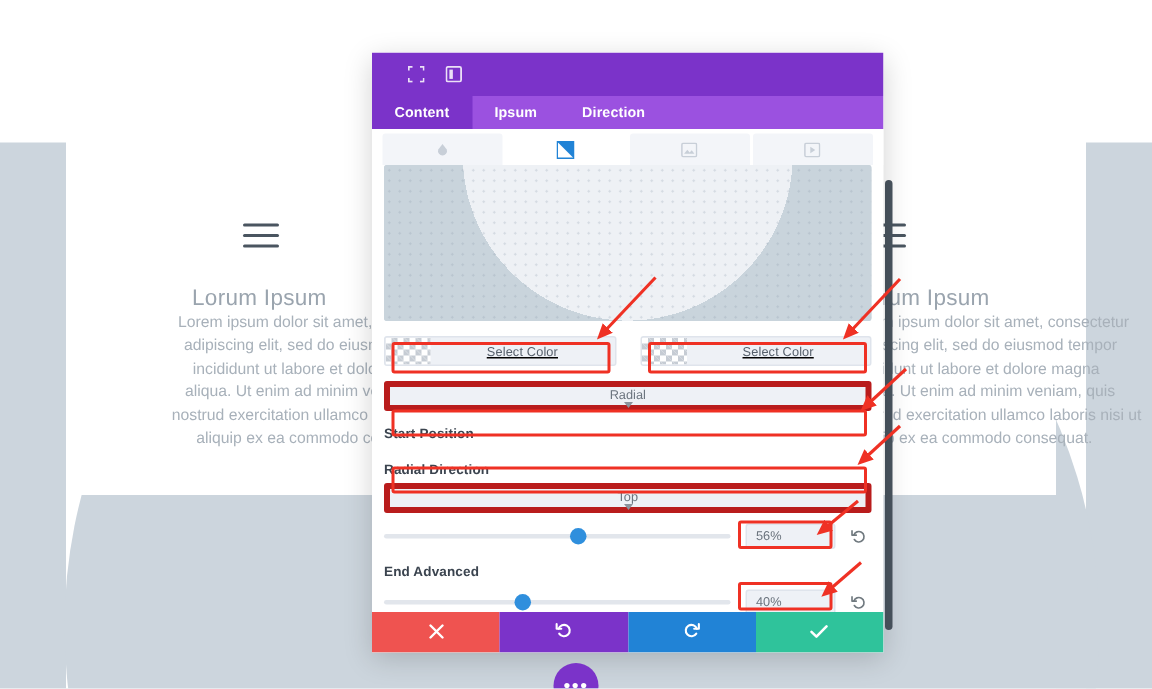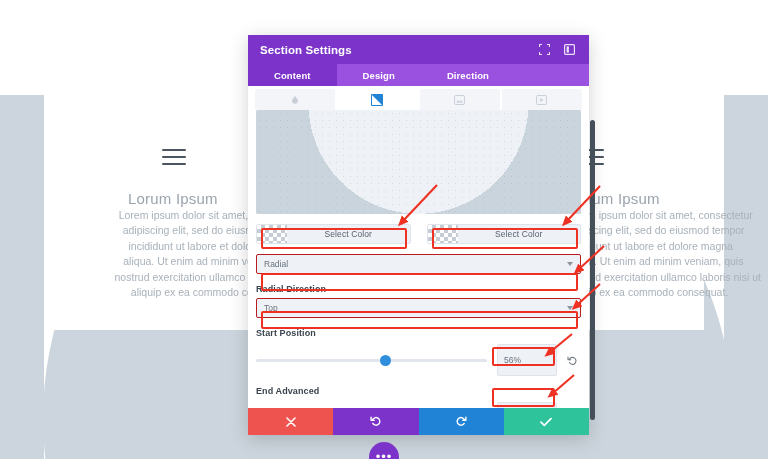--- a/index.html
+++ b/index.html
@@ -134,21 +134,21 @@
   .hdr-icon svg { display: block; }
 
   .modal-tabs {
     height: 22px;
     background: #9b51e0;
     display: flex;
     align-items: stretch;
   }
   .modal-tab {
     display: flex; align-items: center;
-    padding: 0 26px;
+    padding: 0 15px;
     color: #ffffff;
     font-size: 9.5px;
     font-weight: bold;
     letter-spacing: .1px;
   }
   .modal-tab.active { background: #7b33c9; }
 
   
   .subtabs {
     display: flex;
@@ -183,20 +183,21 @@
     position: absolute; inset: 0;
     background-image: radial-gradient(rgba(140,155,172,.28) .8px, transparent .8px);
     background-size: 7px 7px;
   }
 
   
   .color-row {
     display: flex;
     gap: 16px;
     padding: 10px 8px 0 8px;
+    text-decoration: underline;
   }
   .color-field {
     flex: 1;
     height: 20px;
     display: flex;
     align-items: center;
     background: #eef1f6;
     border: 1px solid #dfe4ec;
     border-radius: 2px;
     overflow: hidden;
@@ -224,26 +225,27 @@
   .field-label {
     font-size: 9px;
     color: #3b444f;
     font-weight: bold;
     margin-bottom: 4px;
     letter-spacing: .1px;
   }
   .select {
     height: 20px;
     background: #eef1f6;
-    border: 1px solid #b91c1c;
+    border: 4px solid #b91c1c;
     border-radius: 2px;
     display: flex; align-items: center;
     padding: 0 7px;
     font-size: 8.5px;
     color: #6a737d;
+    flex-direction: column;
   }
   .select span.val { flex: 1; }
   .caret {
     width: 0; height: 0;
     border-left: 3px solid transparent;
     border-right: 3px solid transparent;
     border-top: 4px solid #8b939c;
   }
 
   
@@ -263,21 +265,21 @@
   }
   .knob {
     position: absolute;
     top: 50%;
     width: 11px; height: 11px;
     margin-top: -5.5px; margin-left: -5.5px;
     background: #2f8fdd;
     border-radius: 50%;
   }
   .num-box {
-    width: 60px; height: 32px;
+    width: 60px; height: 17px;
     background: #eef1f6;
     border: 1px solid #dfe4ec;
     border-radius: 2px;
     display: flex; align-items: center;
     padding-left: 6px;
     font-size: 8.5px;
     color: #6a737d;
     flex: none;
   }
   .reset-icon {
@@ -365,42 +367,41 @@
 aliqua. Ut enim ad minim veniam, quis
 nostrud exercitation ullamco laboris nisi ut
 aliquip ex ea commodo consequat.</div>
 
     <div class="page-scrollbar"></div>
   </div>
 
   <div class="modal">
 
     <div class="modal-header">
-      <div class="modal-title">Section Settings</div>
 
       <div class="hdr-icon">
         <svg width="11" height="11" viewBox="0 0 11 11">
           <path d="M0.5 3V0.5H3M8 0.5h2.5V3M10.5 8v2.5H8M3 10.5H0.5V8" fill="none" stroke="#ffffff" stroke-width="1.2"></path>
         </svg>
       </div>
 
       <div class="hdr-icon">
         <svg width="11" height="11" viewBox="0 0 11 11">
           <rect x="0.6" y="0.6" width="9.8" height="9.8" rx="1" fill="none" stroke="#ffffff" stroke-width="1.2"></rect>
           <rect x="2.6" y="2.4" width="2.3" height="6.2" fill="#ffffff"></rect>
         </svg>
       </div>
     </div>
 
     <div class="modal-tabs">
       <div class="modal-tab active">
         <span>Content</span>
       </div>
       <div class="modal-tab">
-        <span>Design</span>
+        <span>Ipsum</span>
       </div>
       <div class="modal-tab">
         <span>Direction</span>
       </div>
     </div>
 
     <div class="subtabs">
       <div class="subtab">
         <span>
           <svg width="10" height="10" viewBox="0 0 12 12">
@@ -454,30 +455,30 @@
       </div>
     </div>
 
     <div class="field">
       <div class="select">
         <span class="val">Radial</span>
         <span class="caret"></span>
       </div>
     </div>
 
+    <div class="field" style="padding-bottom:0;">
+      <div class="field-label">Start Position</div>
+    </div>
+
     <div class="field">
       <div class="field-label">Radial Direction</div>
       <div class="select">
         <span class="val">Top</span>
         <span class="caret"></span>
       </div>
-    </div>
-
-    <div class="field" style="padding-bottom:0;">
-      <div class="field-label">Start Position</div>
     </div>
     <div class="slider-row">
       <div class="track">
         <div class="knob" style="left:56%;"></div>
       </div>
       <div class="num-box">
         <span>56%</span>
       </div>
       <div class="reset-icon">
         <svg width="11" height="11" viewBox="0 0 12 12">

